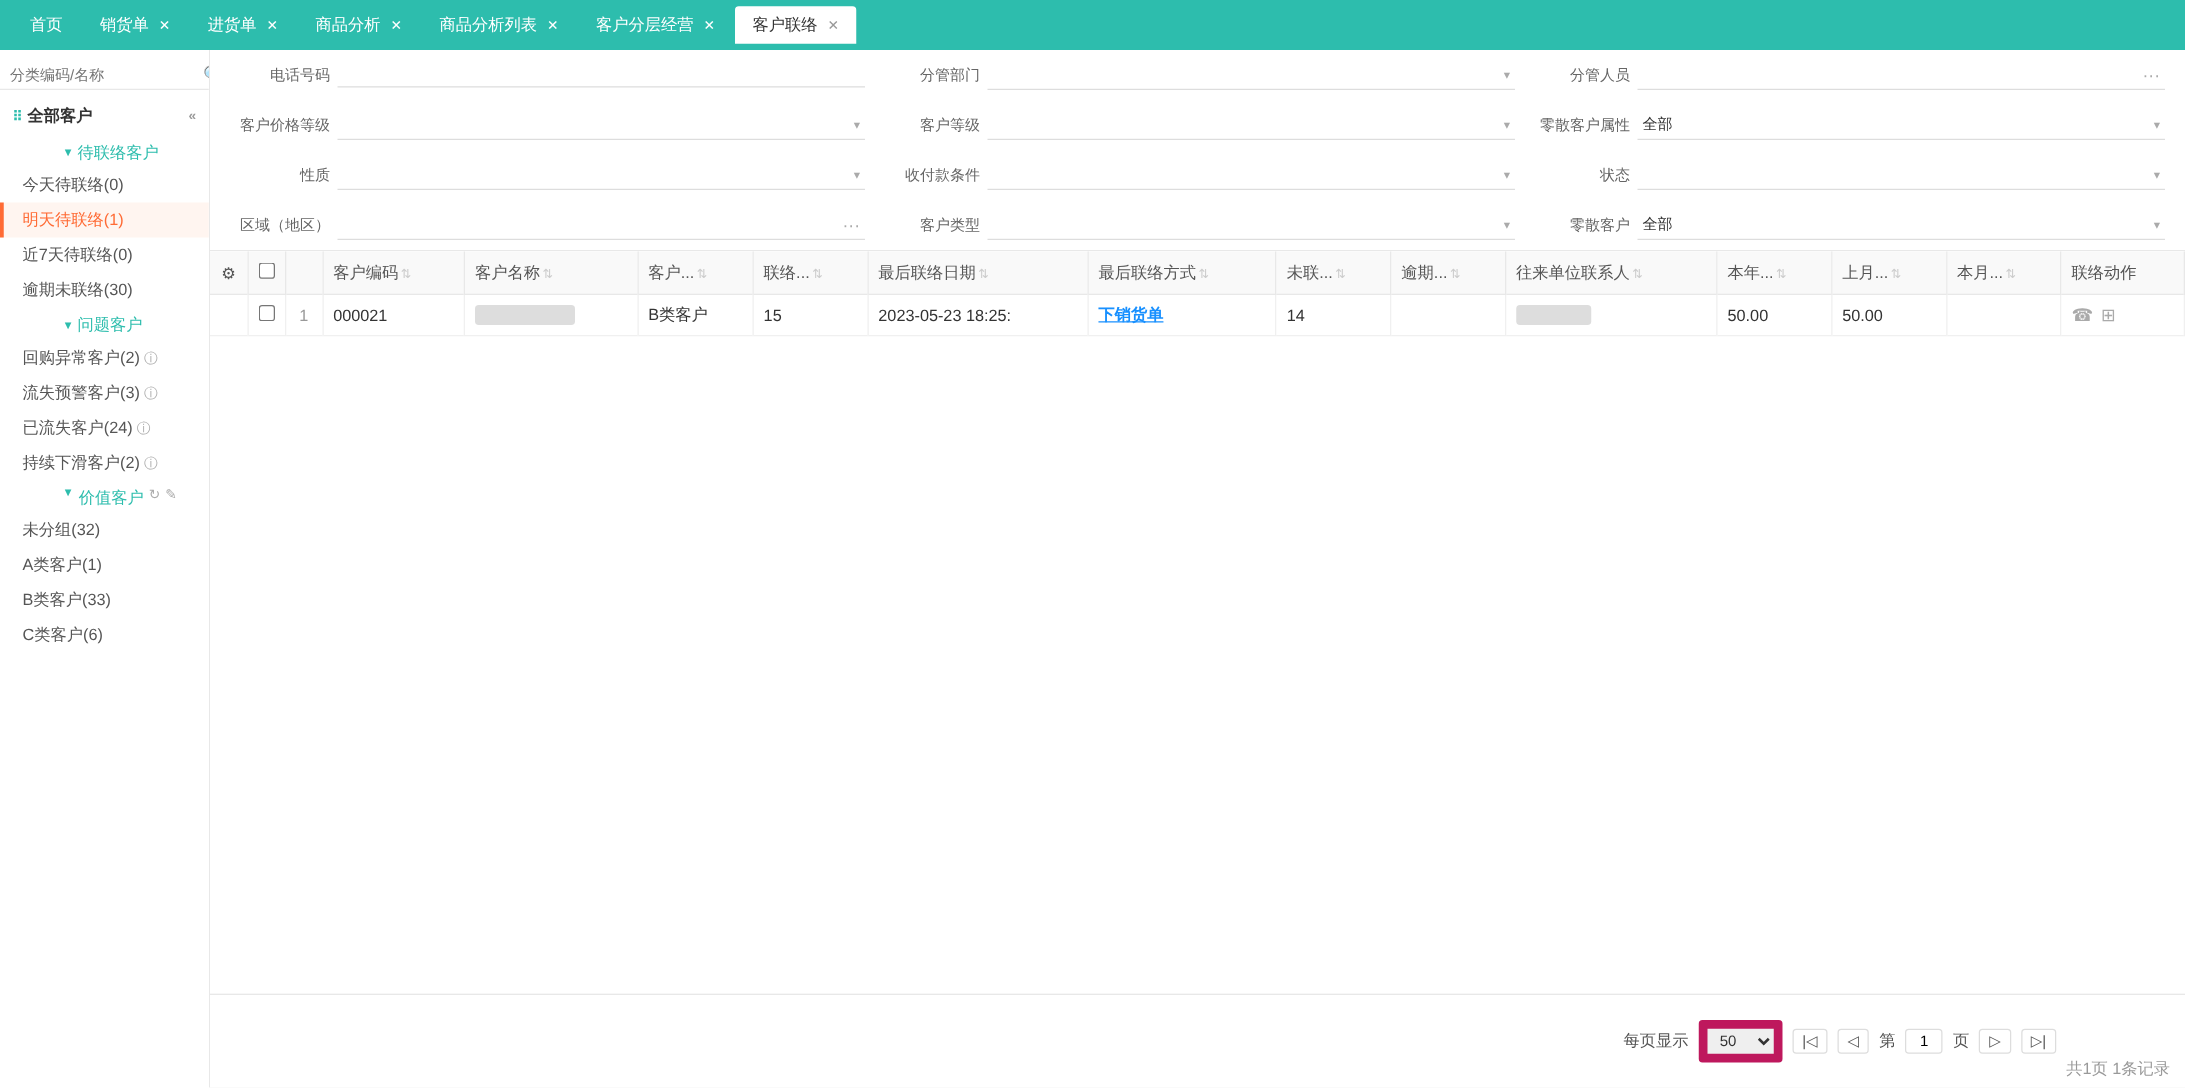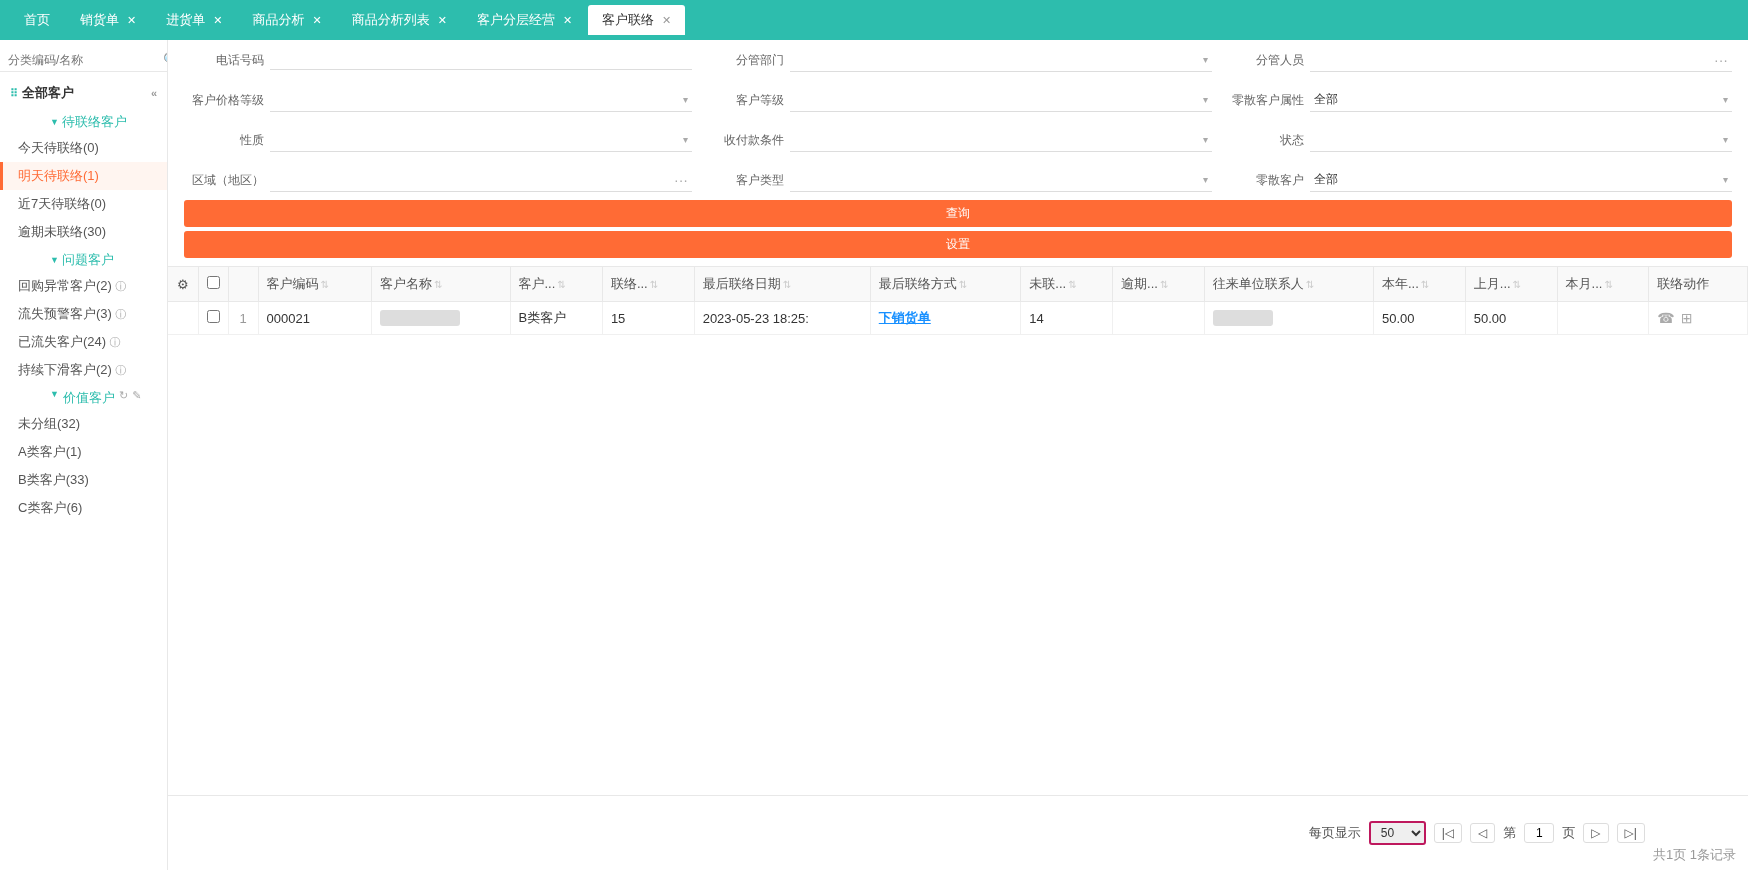--- a/index.html
+++ b/index.html
@@ -283,21 +283,21 @@
       border-top: 1px solid #e8e8e8;
       padding: 6px 12px;
       display: flex;
       align-items: center;
       justify-content: flex-end;
       gap: 8px;
       font-size: 12px;
       color: #555;
     }
     .footer-page-select {
-      border: 2px solid #be185d;
+      border: 7px solid #be185d;
       border-radius: 3px;
       padding: 2px 6px;
       font-size: 12px;
       color: #333;
     }
     .footer-page-input {
       border: 1px solid #ddd;
       border-radius: 3px;
       padding: 2px 4px;
       width: 30px;
@@ -418,21 +418,21 @@
     </div>
     <div class="sidebar-item">
       <span>C类客户(6)</span>
     </div>
   </div>
 
   <div class="content-area">
 
 
     <div class="advanced-filter">
-      <div style="display:flex;gap:8px;flex-direction:column;">
+      <div style="display:flex;gap:8px;">
         <div style="flex:1;display:flex;flex-direction:column;gap:8px;">
 
           <div class="filter-row">
             <div class="filter-field">
               <span class="filter-label">电话号码</span>
               <input class="filter-input" type="text" value="" style="">
             </div>
             <div class="filter-field">
               <span class="filter-label">分管部门</span>
               <div class="filter-select">
@@ -513,24 +513,20 @@
               </div>
             </div>
             <div class="filter-field">
               <span class="filter-label">零散客户</span>
               <div class="filter-select" style="flex:1;">
                 <span class="filter-select-text" style="color:#333;">全部</span>
                 <span class="chevron-down">▾</span>
               </div>
             </div>
           </div>
-        </div>
-        <div class="filter-action-btns">
-          <button class="query-btn">查询</button>
-          <button class="settings-btn">设置</button>
         </div>
       </div>
     </div>
 
     <div class="table-area">
       <table>
         <thead>
           <tr>
             <th class="gear-col">⚙</th>
             <th class="checkbox-col"><input type="checkbox" style=""></th>

